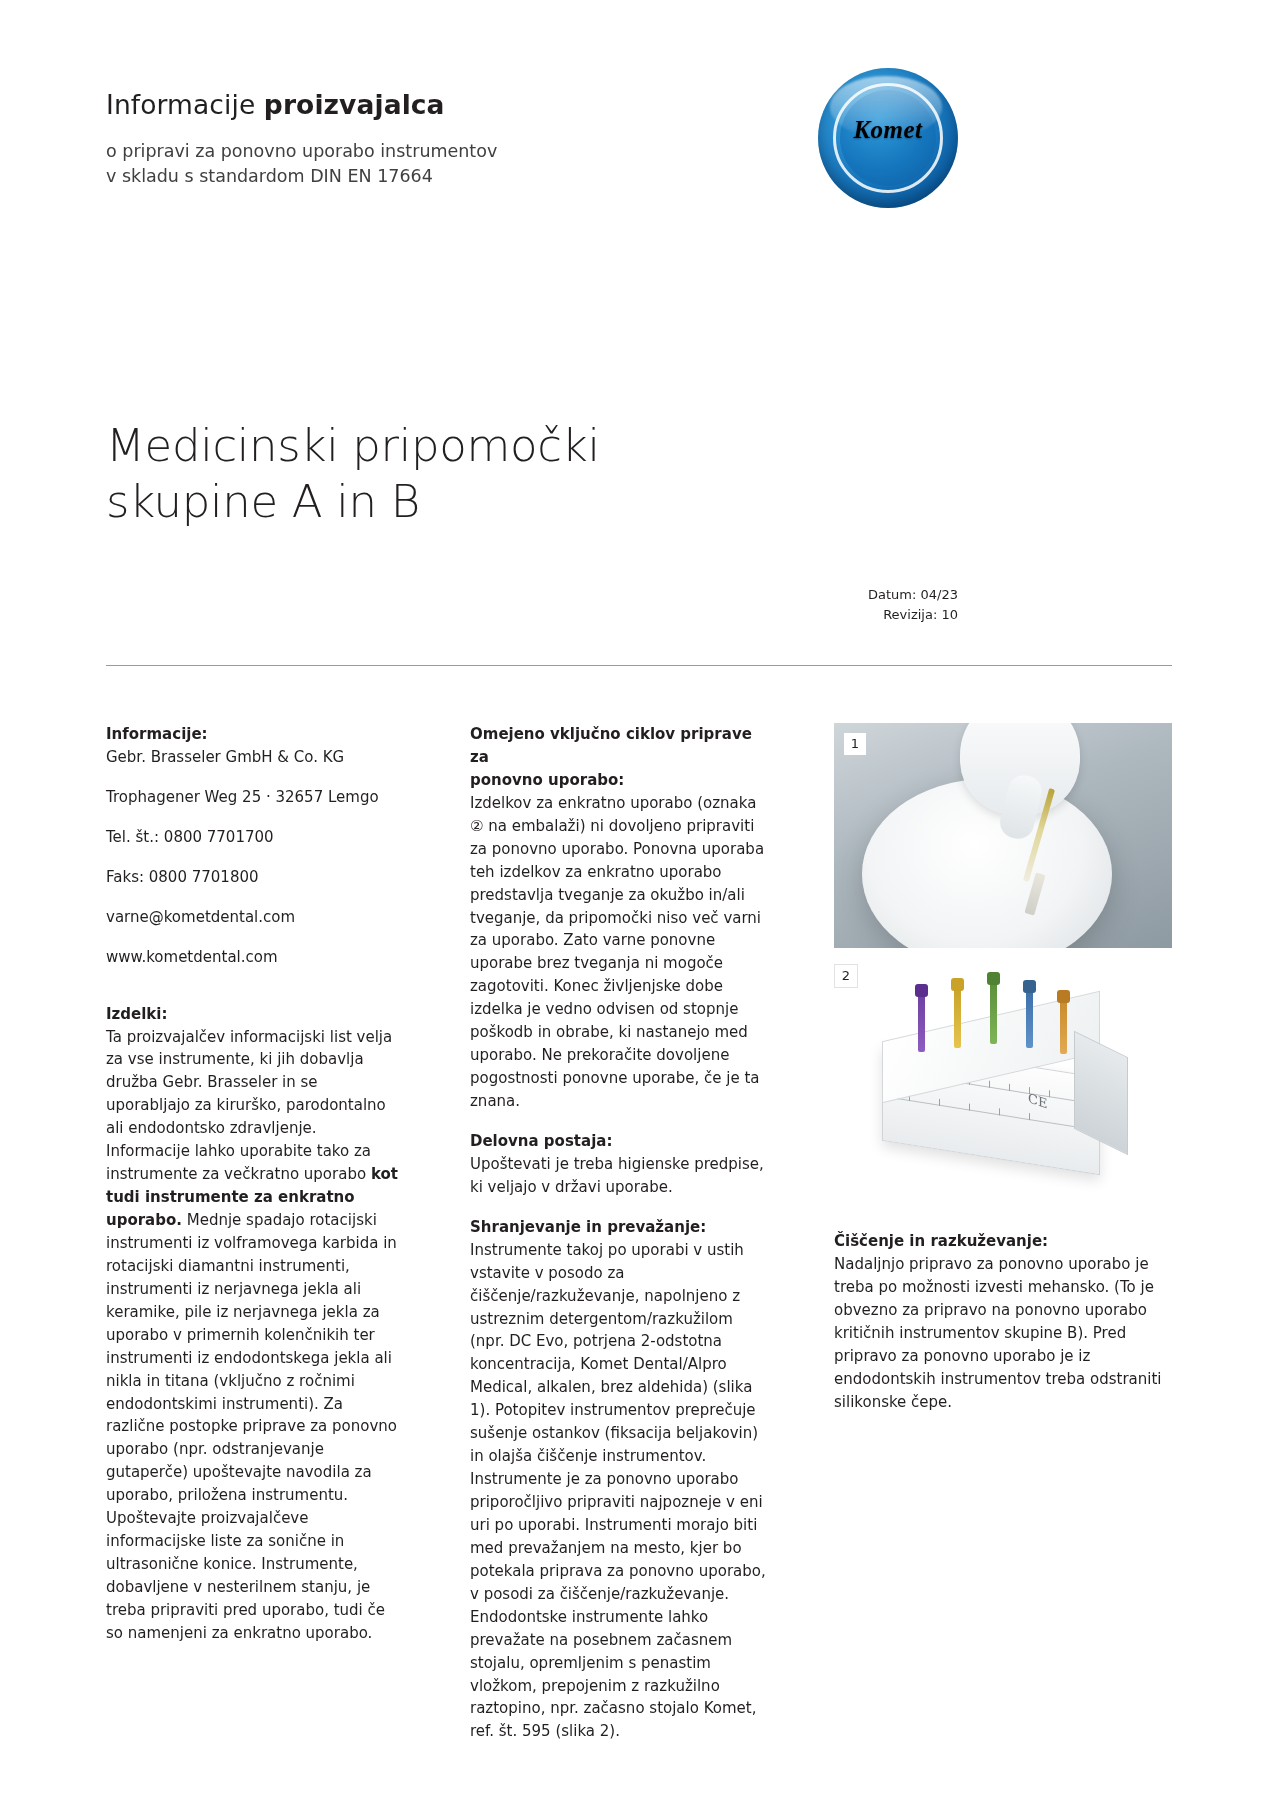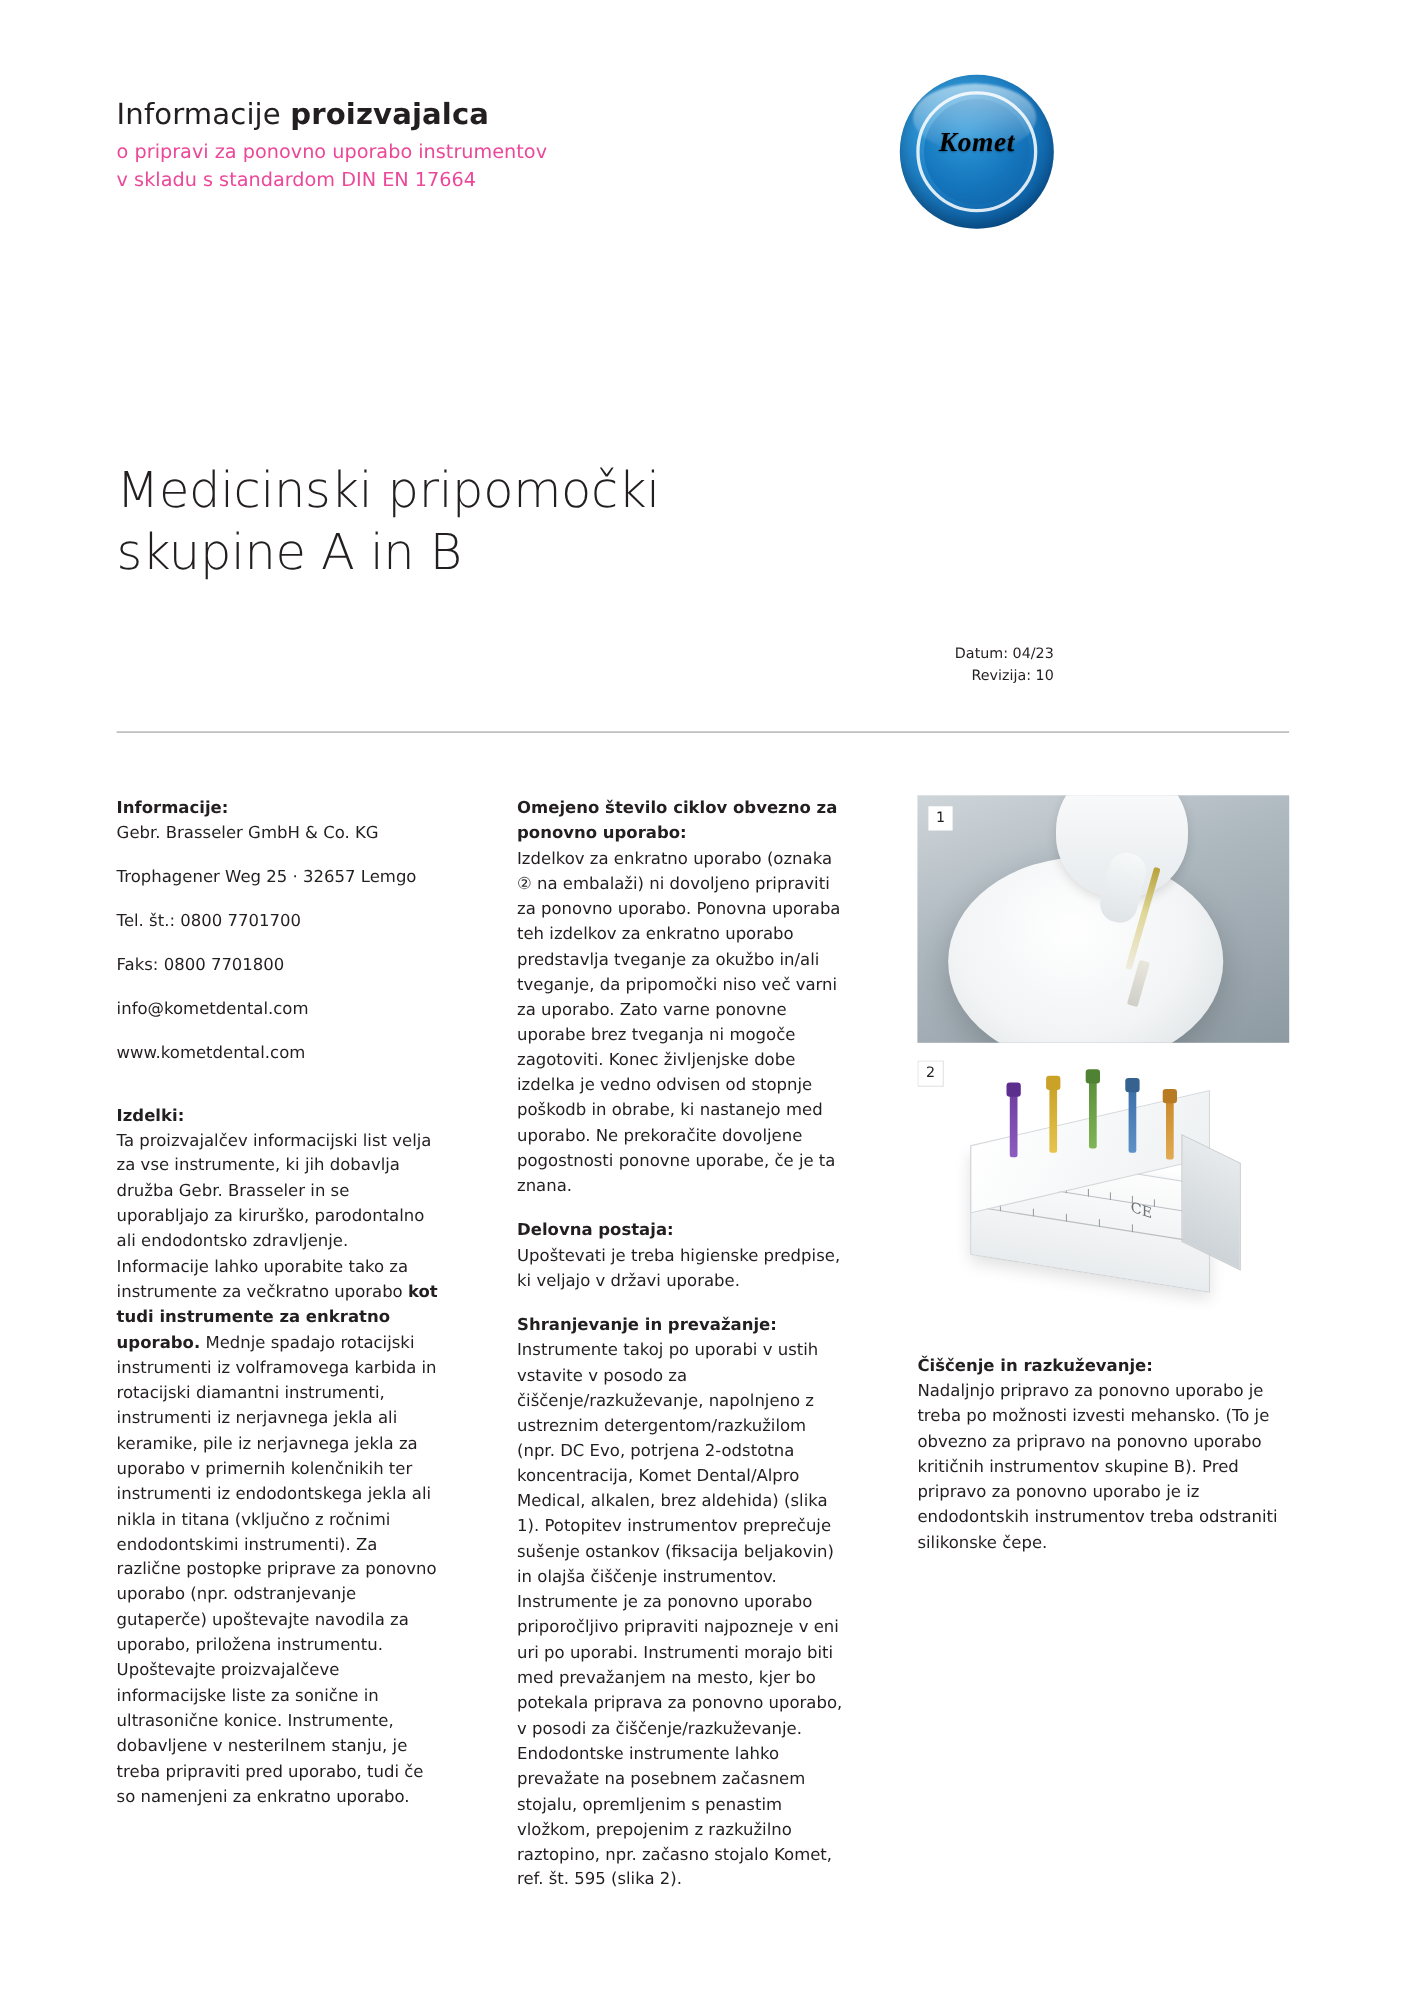--- a/index.html
+++ b/index.html
@@ -34,22 +34,22 @@
     line-height: 1.25;
     color: #231f20;
     letter-spacing: 0.1px;
   }
   .header-line1 .bold {
     font-weight: bold;
   }
   .header-sub {
     font-size: 17.5px;
     line-height: 1.42;
-    color: #ec4899;
-    margin-top: 6px;
+    color: #404040;
+    margin-top: 18px;
   }
 
   
   .logo-wrap {
     position: absolute;
     right: 108px;
     top: 68px;
     width: 140px;
     height: 140px;
   }
@@ -318,29 +318,29 @@
   </div>
 
   <div class="rule"></div>
 
   <div class="col" id="col1">
     <p class="h">Informacije:</p>
     <p class="addr-line">Gebr. Brasseler GmbH &amp; Co. KG</p>
     <p class="addr-line">Trophagener Weg 25 · 32657 Lemgo</p>
     <p class="addr-line">Tel. št.: 0800 7701700</p>
     <p class="addr-line">Faks: 0800 7701800</p>
-    <p class="addr-line">info@kometdental.com</p>
+    <p class="addr-line">varne@kometdental.com</p>
     <p class="addr-line">www.kometdental.com</p>
     <div class="gap"></div>
     <p class="h">Izdelki:</p>
     <p><span>Ta proizvajalčev informacijski list velja za vse instrumente, ki jih dobavlja družba Gebr. Brasseler in se uporabljajo za kirurško, parodontalno ali endodontsko zdravljenje. Informacije lahko uporabite tako za instrumente za večkratno uporabo </span><span class="b">kot tudi instrumente za enkratno uporabo.</span><span> Mednje spadajo rotacijski instrumenti iz volframovega karbida in rotacijski diamantni instrumenti, instrumenti iz nerjavnega jekla ali keramike, pile iz nerjavnega jekla za uporabo v primernih kolenčnikih ter instrumenti iz endodontskega jekla ali nikla in titana (vključno z ročnimi endodontskimi instrumenti). Za različne postopke priprave za ponovno uporabo (npr. odstranjevanje gutaperče) upoštevajte navodila za uporabo, priložena instrumentu. Upoštevajte proizvajalčeve informacijske liste za sonične in ultrasonične konice. Instrumente, dobavljene v nesterilnem stanju, je treba pripraviti pred uporabo, tudi če so namenjeni za enkratno uporabo.</span></p>
   </div>
 
   <div class="col" id="col2">
-    <p class="h">Omejeno število ciklov obvezno za</p>
+    <p class="h">Omejeno vključno ciklov priprave za</p>
     <p class="h">ponovno uporabo:</p>
     <p>Izdelkov za enkratno uporabo (oznaka ② na embalaži) ni dovoljeno pripraviti za ponovno uporabo. Ponovna uporaba teh izdelkov za enkratno uporabo predstavlja tveganje za okužbo in/ali tveganje, da pripomočki niso več varni za uporabo. Zato varne ponovne uporabe brez tveganja ni mogoče zagotoviti. Konec življenjske dobe izdelka je vedno odvisen od stopnje poškodb in obrabe, ki nastanejo med uporabo. Ne prekoračite dovoljene pogostnosti ponovne uporabe, če je ta znana.</p>
     <p class="h">Delovna postaja:</p>
     <p>Upoštevati je treba higienske predpise, ki veljajo v državi uporabe.</p>
     <p class="h">Shranjevanje in prevažanje:</p>
     <p>Instrumente takoj po uporabi v ustih vstavite v posodo za čiščenje/razkuževanje, napolnjeno z ustreznim detergentom/razkužilom (npr. DC Evo, potrjena 2-odstotna koncentracija, Komet Dental/Alpro Medical, alkalen, brez aldehida) (slika 1). Potopitev instrumentov preprečuje sušenje ostankov (fiksacija beljakovin) in olajša čiščenje instrumentov. Instrumente je za ponovno uporabo priporočljivo pripraviti najpozneje v eni uri po uporabi. Instrumenti morajo biti med prevažanjem na mesto, kjer bo potekala priprava za ponovno uporabo, v posodi za čiščenje/razkuževanje. Endodontske instrumente lahko prevažate na posebnem začasnem stojalu, opremljenim s penastim vložkom, prepojenim z razkužilno raztopino, npr. začasno stojalo Komet, ref. št. 595 (slika 2).</p>
   </div>
 
   <div class="col" id="col3">
     <p class="h">Čiščenje in razkuževanje:</p>

